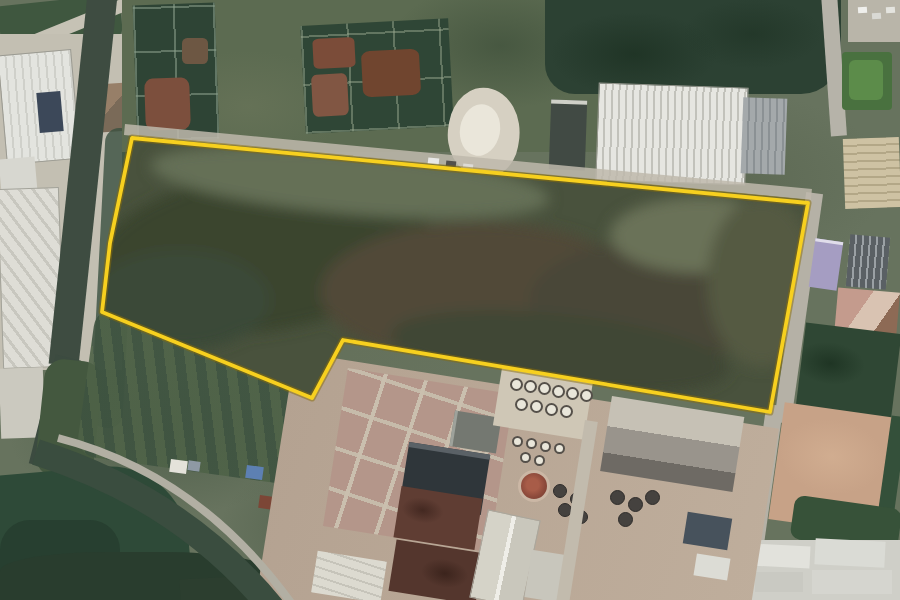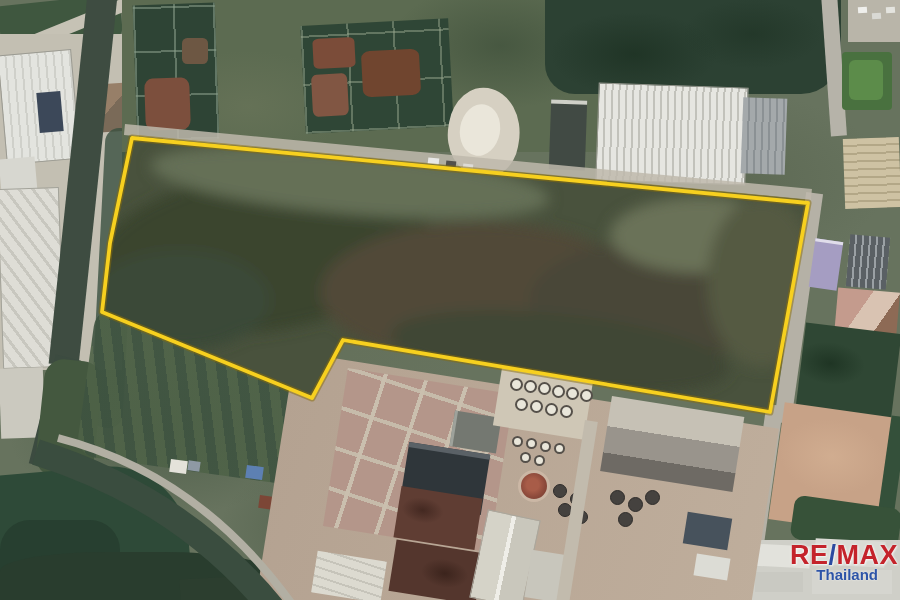--- a/index.html
+++ b/index.html
@@ -190,17 +190,13 @@
         <ellipse cx="180" cy="300" rx="90" ry="50" fill="#3a4937"></ellipse>
         <ellipse cx="560" cy="352" rx="170" ry="38" fill="#3f4734" transform="rotate(6 560 352)"></ellipse>
         <ellipse cx="762" cy="282" rx="55" ry="85" fill="#555a43"></ellipse>
       </g>
     </g>
 
     <polygon id="boundary-outline" points="132,138 808,203 770,412 343,340 312,398 102,312 110,243" fill="none" stroke-width="7" stroke-opacity="0.5" stroke-linejoin="round" stroke="#8a6d08"></polygon>
     <polygon id="boundary-main" points="132,138 808,203 770,412 343,340 312,398 102,312 110,243" fill="none" stroke-width="3.8" stroke-linejoin="round" stroke="#f7d01f"></polygon>
   </svg>
 
-  <div id="wm" class="f">
-    <div class="l1"><span style="color: rgb(196, 35, 43);">RE</span><span style="color: rgb(43, 74, 160);">/</span><span style="color: rgb(196, 35, 43);">MAX</span></div>
-    <div class="l2" style="color: rgb(45, 84, 167);">Thailand</div>
-  </div>
 </div>
 
 </body></html>

